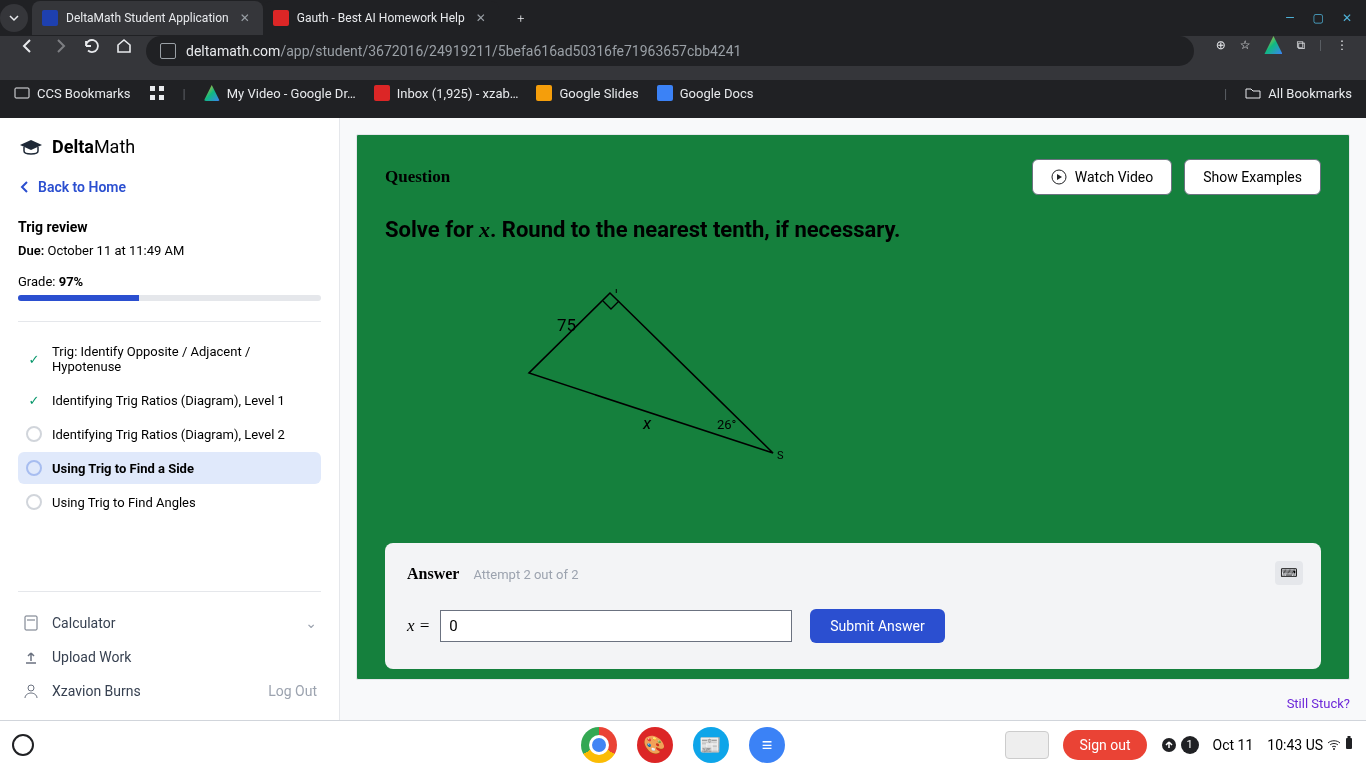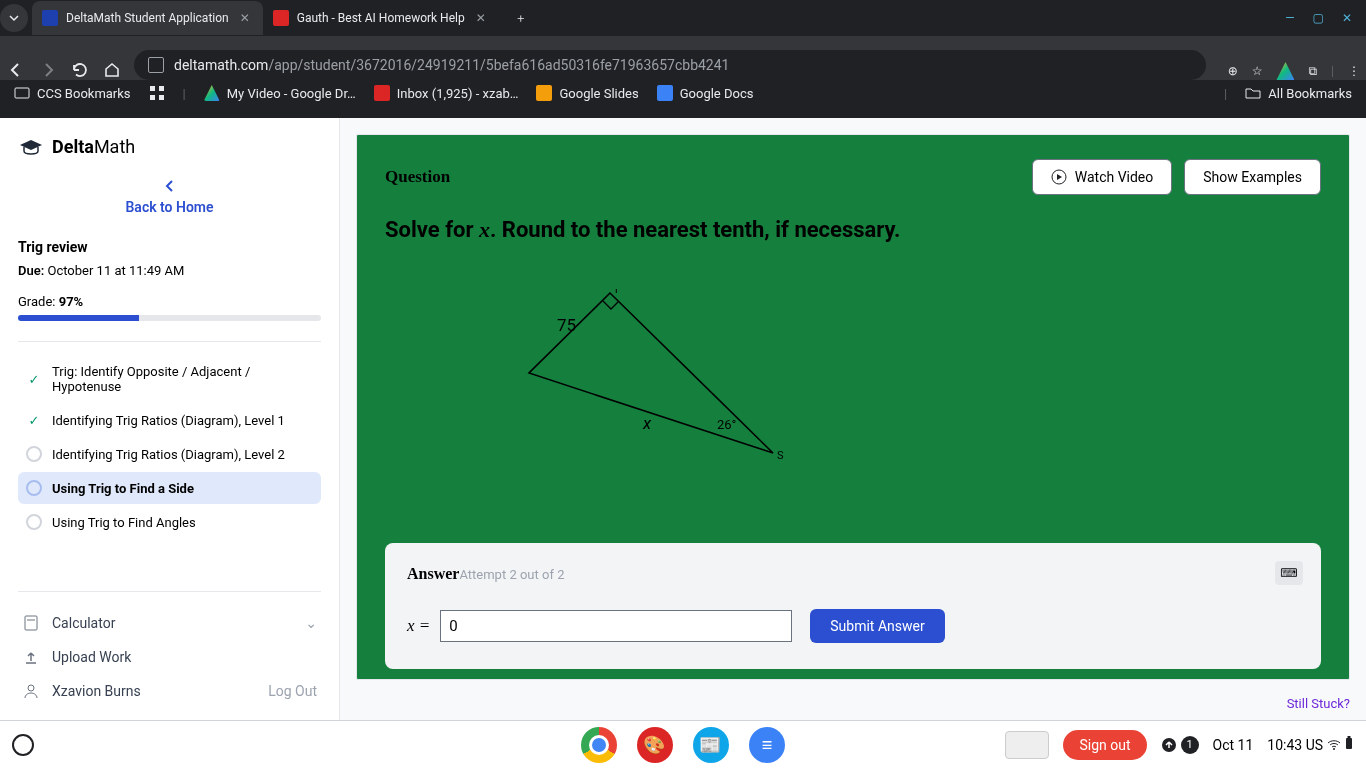--- a/index.html
+++ b/index.html
@@ -10,38 +10,38 @@
 .tabstrip { display:flex; align-items:center; height:36px; padding-left:0; gap:0; }
 .tab-dropdown { width:28px; height:28px; display:flex; align-items:center; justify-content:center; border-radius:50%; background:#35363a; margin-right:4px; }
 .tab { height:34px; display:flex; align-items:center; padding:0 10px; gap:8px; border-radius:8px 8px 0 0; max-width:240px; }
 .tab.active { background:#35363a; }
 .tab .favicon { width:16px; height:16px; border-radius:2px; flex:none; }
 .tab .title { white-space:nowrap; overflow:hidden; text-overflow:ellipsis; flex:1; font-size:12px; }
 .tab .close { width:16px; height:16px; display:flex; align-items:center; justify-content:center; color:#9aa0a6; }
 .newtab { width:28px; height:28px; display:flex; align-items:center; justify-content:center; color:#e8eaed; margin-left:8px; }
 .winctrl { margin-left:auto; display:flex; gap:18px; padding-right:14px; color:#7aa7c7; }
 .winctrl .xbtn { color:#4fb3d9; }
-.toolbar { display:flex; align-items:flex-end; height:44px; background:#35363a; padding:0 6px; gap:12px; }
+.toolbar { display:flex; align-items:flex-start; height:44px; background:#35363a; padding:0 18px; gap:12px; }
 .toolbar .navicon { width:20px; height:20px; display:flex; align-items:center; justify-content:center; color:#e8eaed; }
 .omnibox { flex:1; height:30px; background:#202124; border-radius:15px; display:flex; align-items:center; padding:0 14px; gap:10px; color:#9aa0a6; font-size:14px; }
 .omnibox .siteicon { width:16px; height:16px; border:1px solid #9aa0a6; border-radius:2px; }
 .omni-domain { color:#e8eaed; }
 .toolbar-right { display:flex; gap:14px; align-items:center; padding-left:10px; }
 .bookbar { display:flex; align-items:center; height:26px; padding:0 14px; gap:18px; color:#e8eaed; font-size:13px; }
 .bookbar .bitem { display:flex; align-items:center; gap:7px; white-space:nowrap; }
 .bookbar .sep { color:#5f6368; }
 .bookbar .bicon { width:16px; height:16px; border-radius:2px; }
 .bookbar .spacer { flex:1; }
 
 
 .app { position:absolute; top:118px; left:0; right:0; bottom:48px; display:flex; background:#f8f9fa; }
 .sidebar { width:340px; background:#fff; border-right:1px solid #e5e7eb; padding:18px 18px 12px; display:flex; flex-direction:column; }
 .logo { display:flex; align-items:center; gap:8px; font-size:18px; margin-bottom:22px; }
 .logo b { font-weight:700; }
-.backhome { display:flex; align-items:center; gap:6px; color:#2b4fd0; font-weight:600; font-size:14px; margin-bottom:24px;flex-direction:column; }
+.backhome { display:flex; align-items:center; gap:6px; color:#2b4fd0; font-weight:600; font-size:14px; margin-bottom:24px; }
 .assignment-title { font-weight:700; font-size:14px; margin-bottom:8px; }
 .due { font-size:13px; margin-bottom:16px; }
 .due b { font-weight:600; }
 .gradelabel { font-size:13px; margin-bottom:6px; }
 .gradelabel b { font-weight:700; }
 .gradebar { height:6px; background:#e5e7eb; border-radius:3px; overflow:hidden; margin-bottom:20px; }
 .gradebar .fill { height:100%; background:#2b4fd0; }
 .divider { height:1px; background:#e5e7eb; margin-bottom:14px; }
 .topics { display:flex; flex-direction:column; gap:2px; }
 .topic { display:flex; align-items:center; gap:10px; padding:8px 8px; border-radius:6px; font-size:13px; }
@@ -60,21 +60,21 @@
 .main { flex:1; overflow:auto; padding:16px 16px 20px; }
 .card { background:#15803d; border:1px solid #e5e7eb; border-radius:2px; padding:24px 28px 10px; }
 .qheader { display:flex; align-items:center; margin-bottom:22px; }
 .qheader h2 { font-family:Georgia,serif; font-size:17px; font-weight:700; }
 .qheader .actions { margin-left:auto; display:flex; gap:12px; }
 .obtn { border:1px solid #6b7280; background:#fff; border-radius:6px; padding:9px 18px; font-size:14px; display:flex; align-items:center; gap:8px; cursor:pointer; }
 .prompt { font-family:Georgia,serif; font-size:22px; margin-bottom:26px;font-weight:bold; }
 .prompt .mi { font-style:italic; font-family:Georgia,serif; }
 .triangle-wrap { padding:20px 0 60px 140px; }
 .answerbox { background:#f3f4f6; border-radius:8px; padding:22px 22px 26px; margin-top:10px; position:relative; }
-.ansheader { display:flex; align-items:baseline; margin-bottom:26px; }
+.ansheader { display:flex; align-items:baseline; gap:14px; margin-bottom:26px; }
 .ansheader b { font-family:Georgia,serif; font-size:16px; }
 .attempt { font-size:13px; color:#9ca3af; }
 .kbicon { position:absolute; right:18px; top:18px; width:28px; height:24px; background:#e5e7eb; border-radius:4px; display:flex; align-items:center; justify-content:center; font-size:12px; }
 .ansrow { display:flex; align-items:center; gap:10px; }
 .ansrow .eq { font-family:Georgia,serif; font-style:italic; font-size:17px; }
 .ansrow input { width:352px; height:32px; border:1px solid #6b7280; background:#fff; padding:0 8px; font-size:15px; }
 .submit { background:#2b4fd0; color:#fff; border:none; border-radius:6px; padding:9px 20px; font-size:14px; cursor:pointer; margin-left:8px; }
 .stuck { text-align:right; font-size:13px; color:#6d28d9; margin-top:16px; }
 
 

